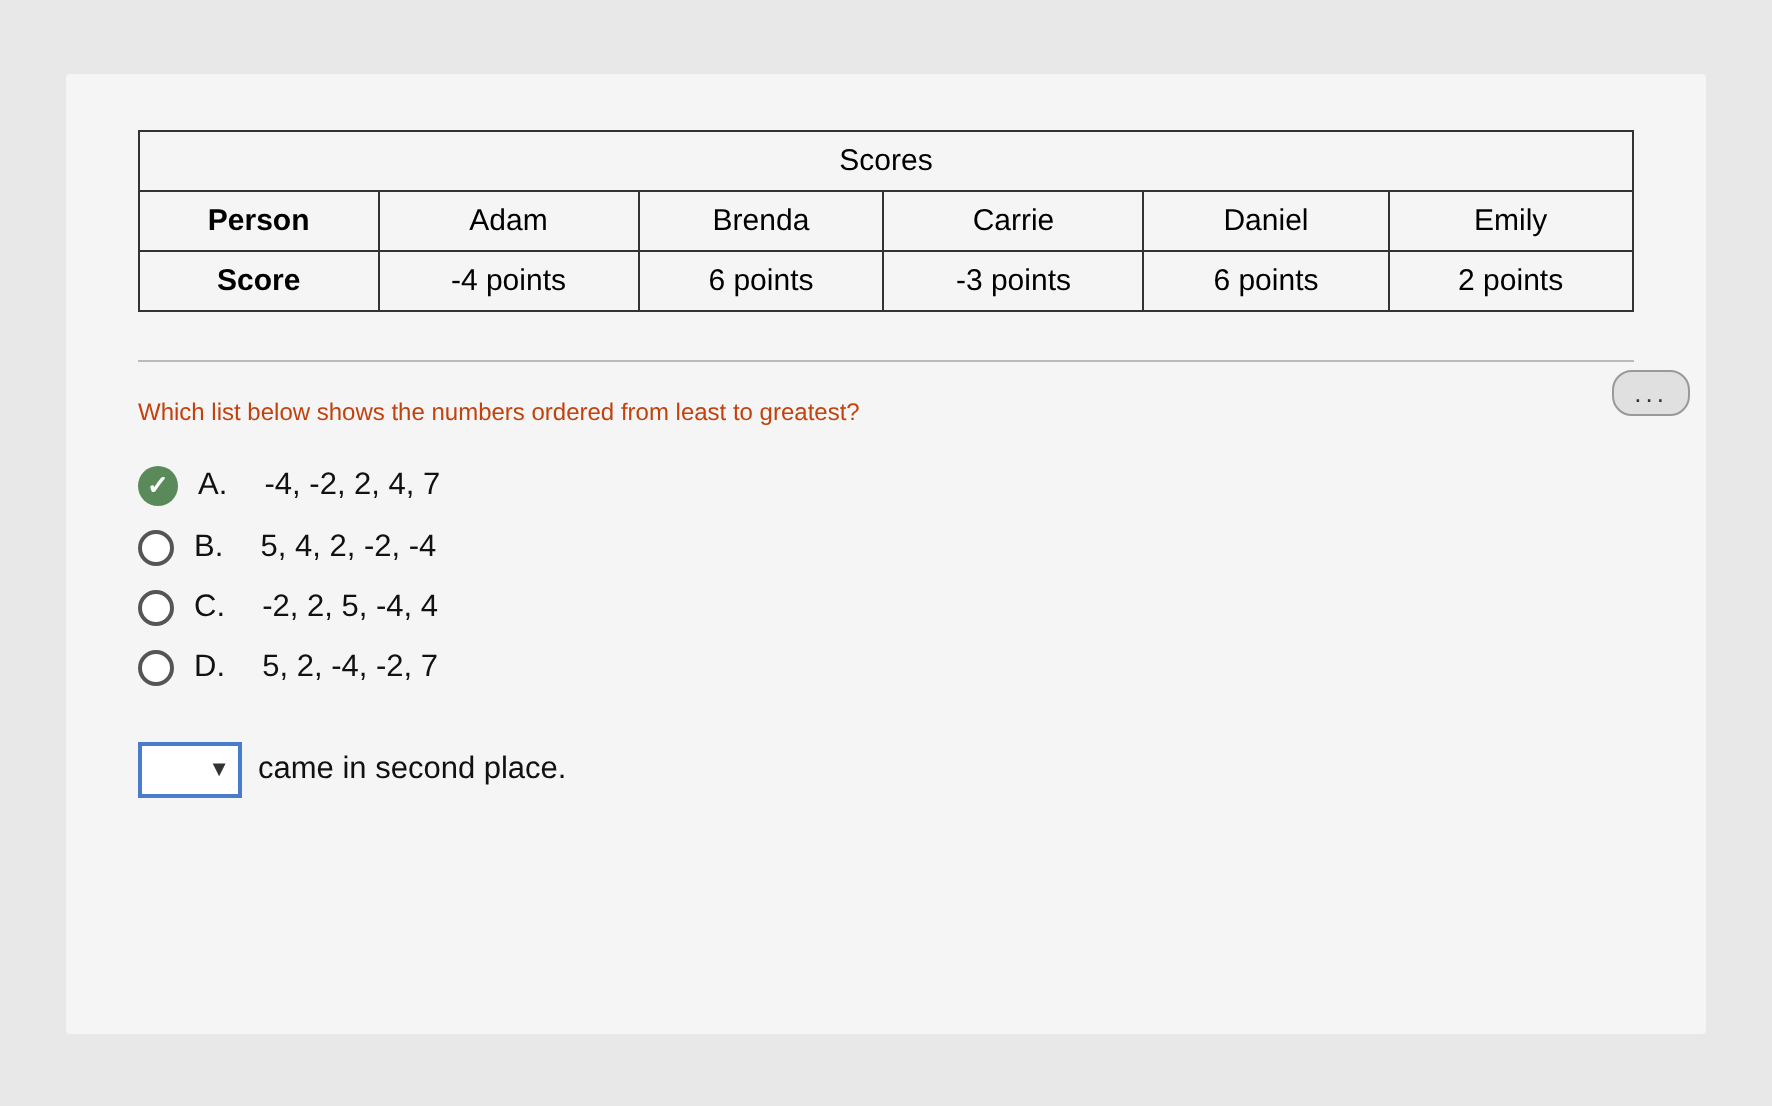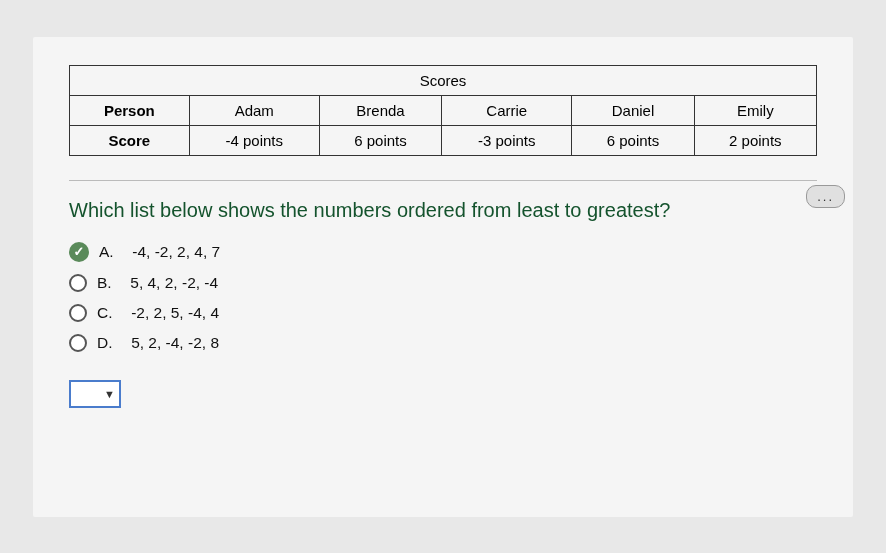--- a/index.html
+++ b/index.html
@@ -69,22 +69,22 @@
       border-radius: 10px;
       padding: 3px 10px;
       font-size: 13px;
       cursor: pointer;
       color: #333;
       letter-spacing: 2px;
     }
 
     
     .question-text {
-      font-size: 20px;
-      color: #14532d;
+      font-size: 12px;
+      color: #c2410c;
       margin-bottom: 20px;
     }
 
     
     .options {
       list-style: none;
       margin-bottom: 28px;
     }
 
     .option-item {
@@ -202,23 +202,24 @@
       <span>5, 4, 2, -2, -4</span>
     </li>
     <li class="option-item">
       <div class="radio-circle"></div>
       <span>C. &nbsp;</span>
       <span>-2, 2, 5, -4, 4</span>
     </li>
     <li class="option-item">
       <div class="radio-circle"></div>
       <span>D. &nbsp;</span>
-      <span>5, 2, -4, -2, 8</span>
+      <span>5, 2, -4, -2, 7</span>
     </li>
   </ul>
 
   <div class="dropdown-row">
     <div class="dropdown-box">
       <span class="dropdown-arrow">▼</span>
     </div>
+    <span>came in second place.</span>
   </div>
 
 </div>
 
 </body></html>

